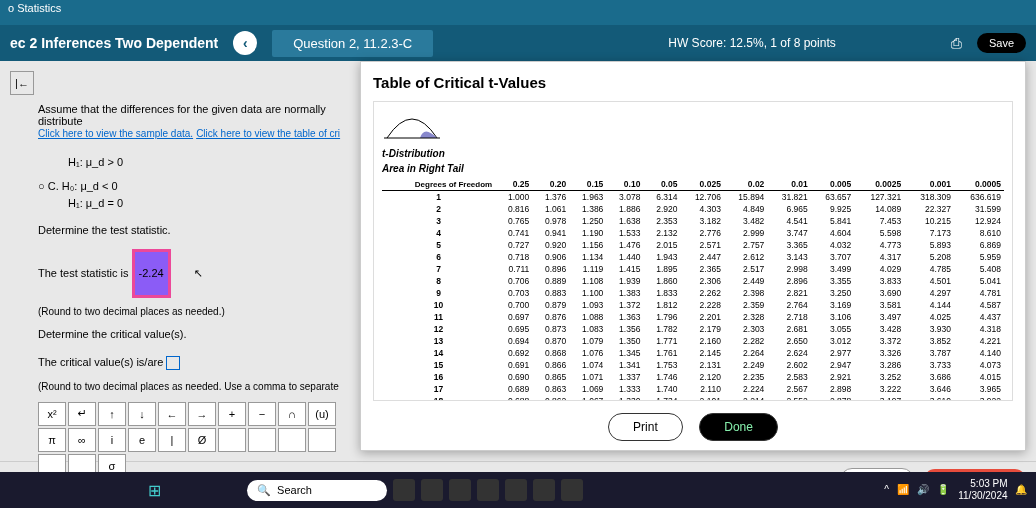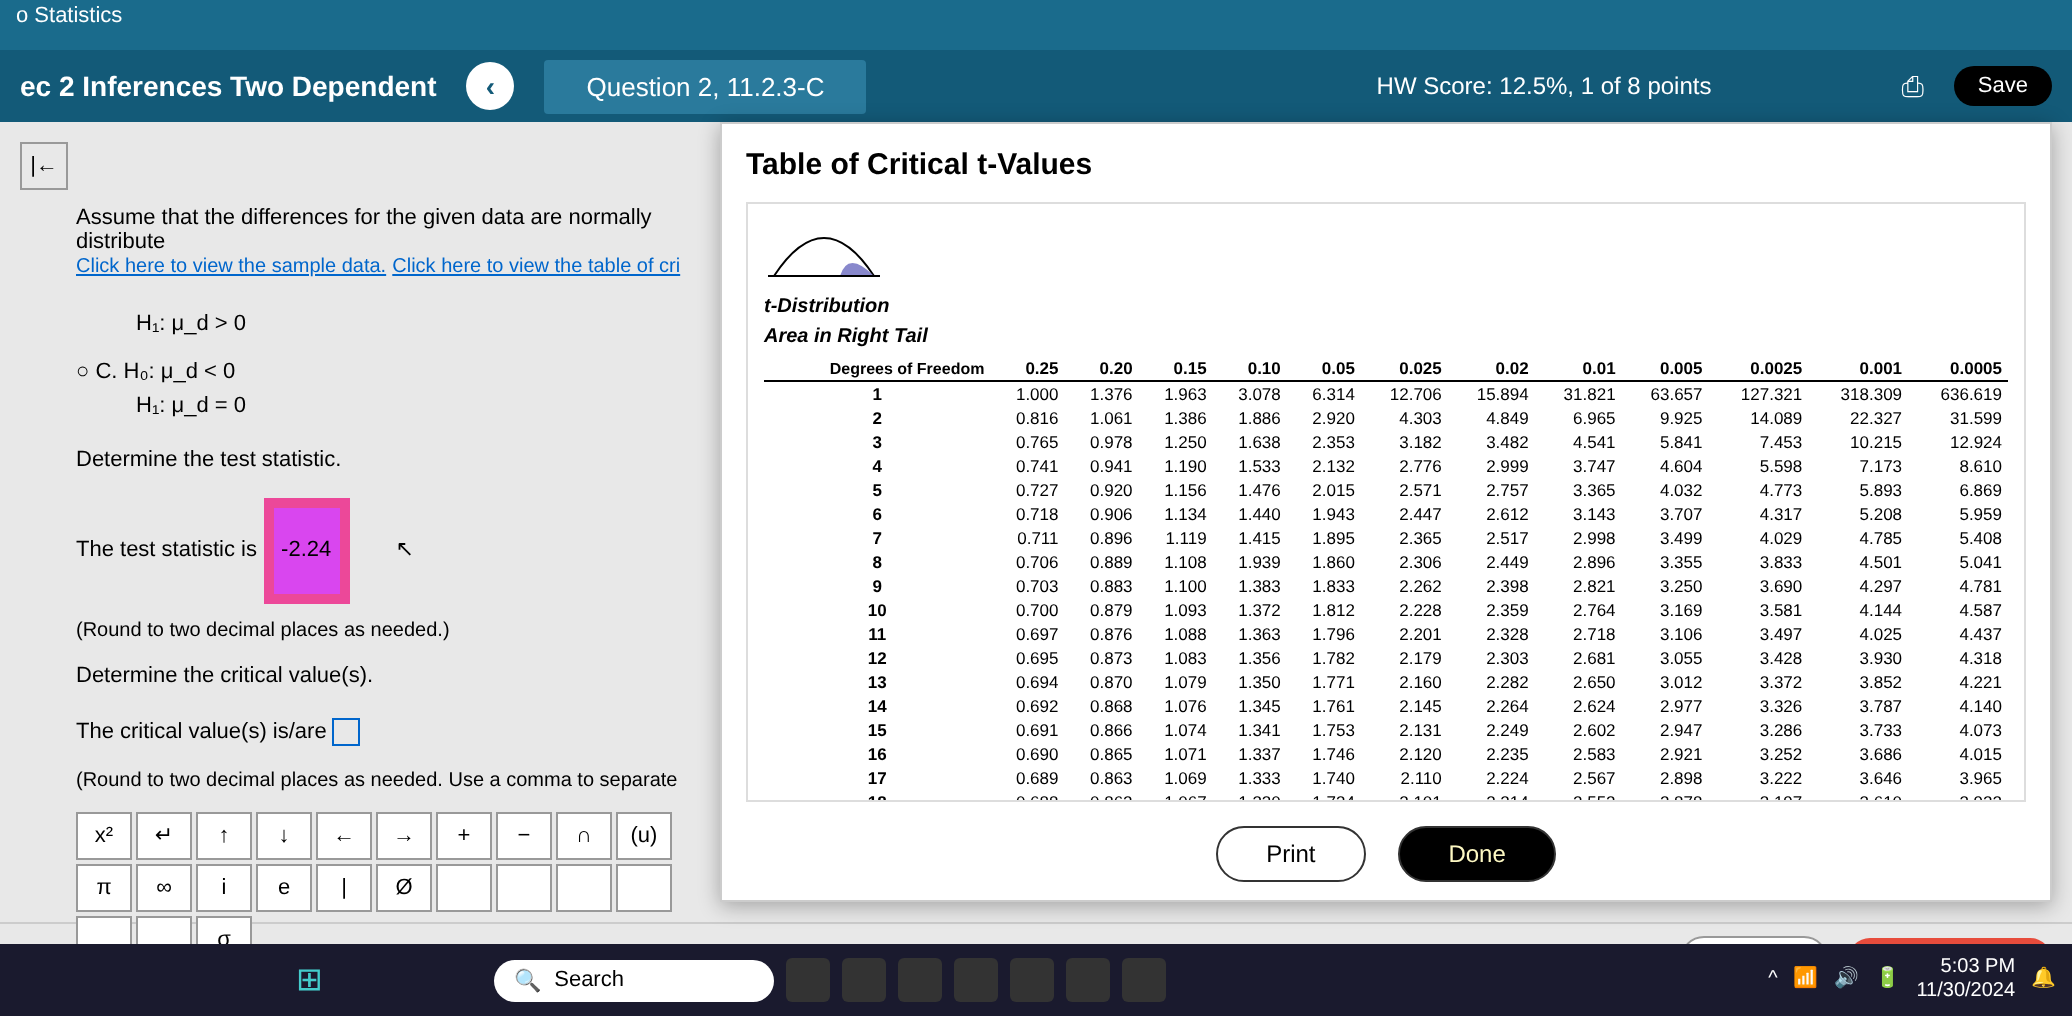--- a/index.html
+++ b/index.html
@@ -2,45 +2,45 @@
 <html><head>
 <meta charset="utf-8">
 <style>
 *{margin:0;padding:0;box-sizing:border-box;font-family:Arial,sans-serif}
 body{background:#000;width:1036px;height:508px;overflow:hidden;position:relative}
 .topbar{background:#1a6b8c;height:25px;color:#fff;font-size:11px;padding:2px 8px}
 .hdr{background:#135a78;height:36px;display:flex;align-items:center;color:#fff;padding:0 10px;gap:15px}
 .hdr-title{font-size:14px;font-weight:bold}
 .hdr-q{background:#2a7a9c;padding:6px 21px;font-size:13px;border-radius:2px}
 .hdr-nav{background:#fff;color:#135a78;width:24px;height:24px;border-radius:50%;display:flex;align-items:center;justify-content:center;font-size:14px;font-weight:bold}
-.hdr-score{font-size:12px;margin-left:auto;margin-right:80px}
+.hdr-score{font-size:12px;margin-left:auto;margin-right:100px}
 .save{background:#000;border-radius:12px;padding:4px 12px;font-size:11px}
 .main{background:#e8e8e8;height:400px;display:flex;position:relative}
 .left{width:360px;padding:10px;font-size:11px}
 .back-ic{width:24px;height:24px;border:1px solid #999;display:flex;align-items:center;justify-content:center;margin-bottom:8px}
 .problem{margin-left:28px}
 .link{color:#0066cc;text-decoration:underline;cursor:pointer;font-size:10px}
 .hyp{margin:15px 0 8px 0;font-size:11px;line-height:1.6}
 .det{margin:8px 0;font-size:11px;line-height:1.8}
-.ans{background:#d946ef;border:5px solid #ec4899;padding:12px 4px;display:inline-block;min-width:30px}
+.ans{background:#8b5cf6;border:3px solid #ec4899;padding:12px 4px;display:inline-block;min-width:30px}
 .crit-box{border:1px solid #0066cc;width:14px;height:14px;display:inline-block;vertical-align:middle}
 .calc{display:flex;gap:2px;margin-top:10px;flex-wrap:wrap;max-width:300px}
 .calc button{width:28px;height:24px;background:#fff;border:1px solid #999;font-size:11px}
 .modal{position:absolute;top:0;left:360px;right:10px;bottom:10px;background:#fff;border:1px solid #ccc;box-shadow:0 2px 10px rgba(0,0,0,0.3);padding:12px;overflow:hidden}
 .modal h3{font-size:15px;margin-bottom:10px}
 .tcontent{height:300px;overflow:auto;border:1px solid #ddd;padding:8px;font-size:9px}
 .tdist-hdr{text-align:left;font-weight:bold;font-style:italic;font-size:10px;margin-bottom:4px}
 .curve{width:60px;height:30px;margin:0 auto 6px}
 table{border-collapse:collapse;font-size:8.5px;width:100%}
 th,td{padding:1px 3px;text-align:right;border:none}
 th{font-weight:bold;border-bottom:1px solid #000}
 td:first-child,th:first-child{text-align:center;font-weight:bold}
 .mbtns{text-align:center;margin-top:12px}
 .mbtn{background:#fff;border:1px solid #333;border-radius:16px;padding:6px 24px;font-size:12px;margin:0 6px;cursor:pointer}
-.mbtn.done{background:#000;color:#fef9c3}
+.mbtn.done{background:#000;color:#86efac}
 .footer{background:#e8e8e8;height:36px;display:flex;align-items:center;padding:0 10px;gap:10px;border-top:1px solid #ccc}
 .fbtn{font-size:12px;color:#333;cursor:pointer}
 .clear{margin-left:auto;background:#fff;border:1px solid #999;border-radius:14px;padding:5px 16px;font-size:11px}
 .check{background:#e74c3c;color:#fff;border:none;border-radius:14px;padding:5px 16px;font-size:11px}
 .taskbar{background:#1a1a2e;height:36px;position:absolute;bottom:0;left:0;right:0;display:flex;align-items:center;padding:0 8px;gap:6px}
 .search{background:#fff;border-radius:16px;padding:4px 10px;font-size:11px;display:flex;align-items:center;gap:6px;width:140px;margin-left:80px}
 .tray{margin-left:auto;color:#fff;font-size:10px;text-align:right;line-height:1.2;display:flex;align-items:center;gap:8px}
 .tbicon{width:22px;height:22px;background:#333;border-radius:3px}
 .hr-dash{position:absolute;right:25px;top:62px;font-size:18px;font-weight:bold}
 </style>

